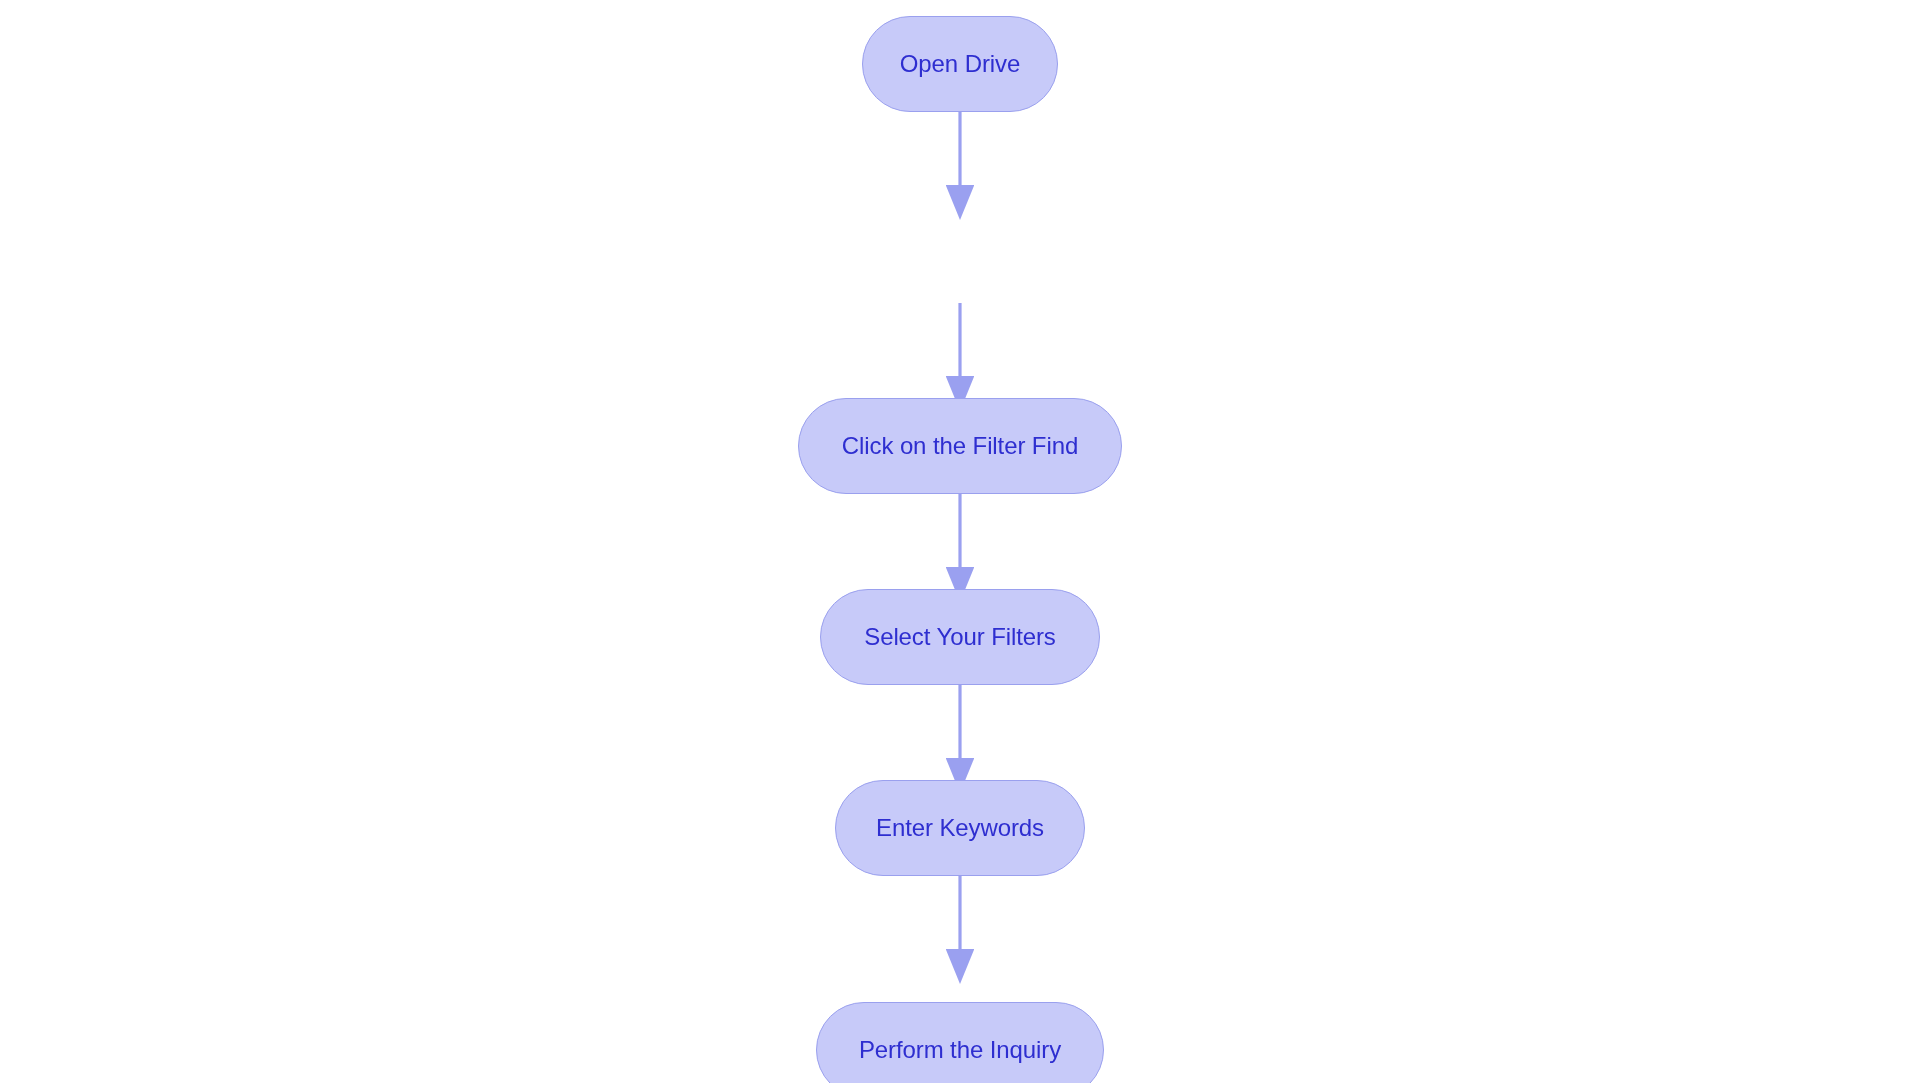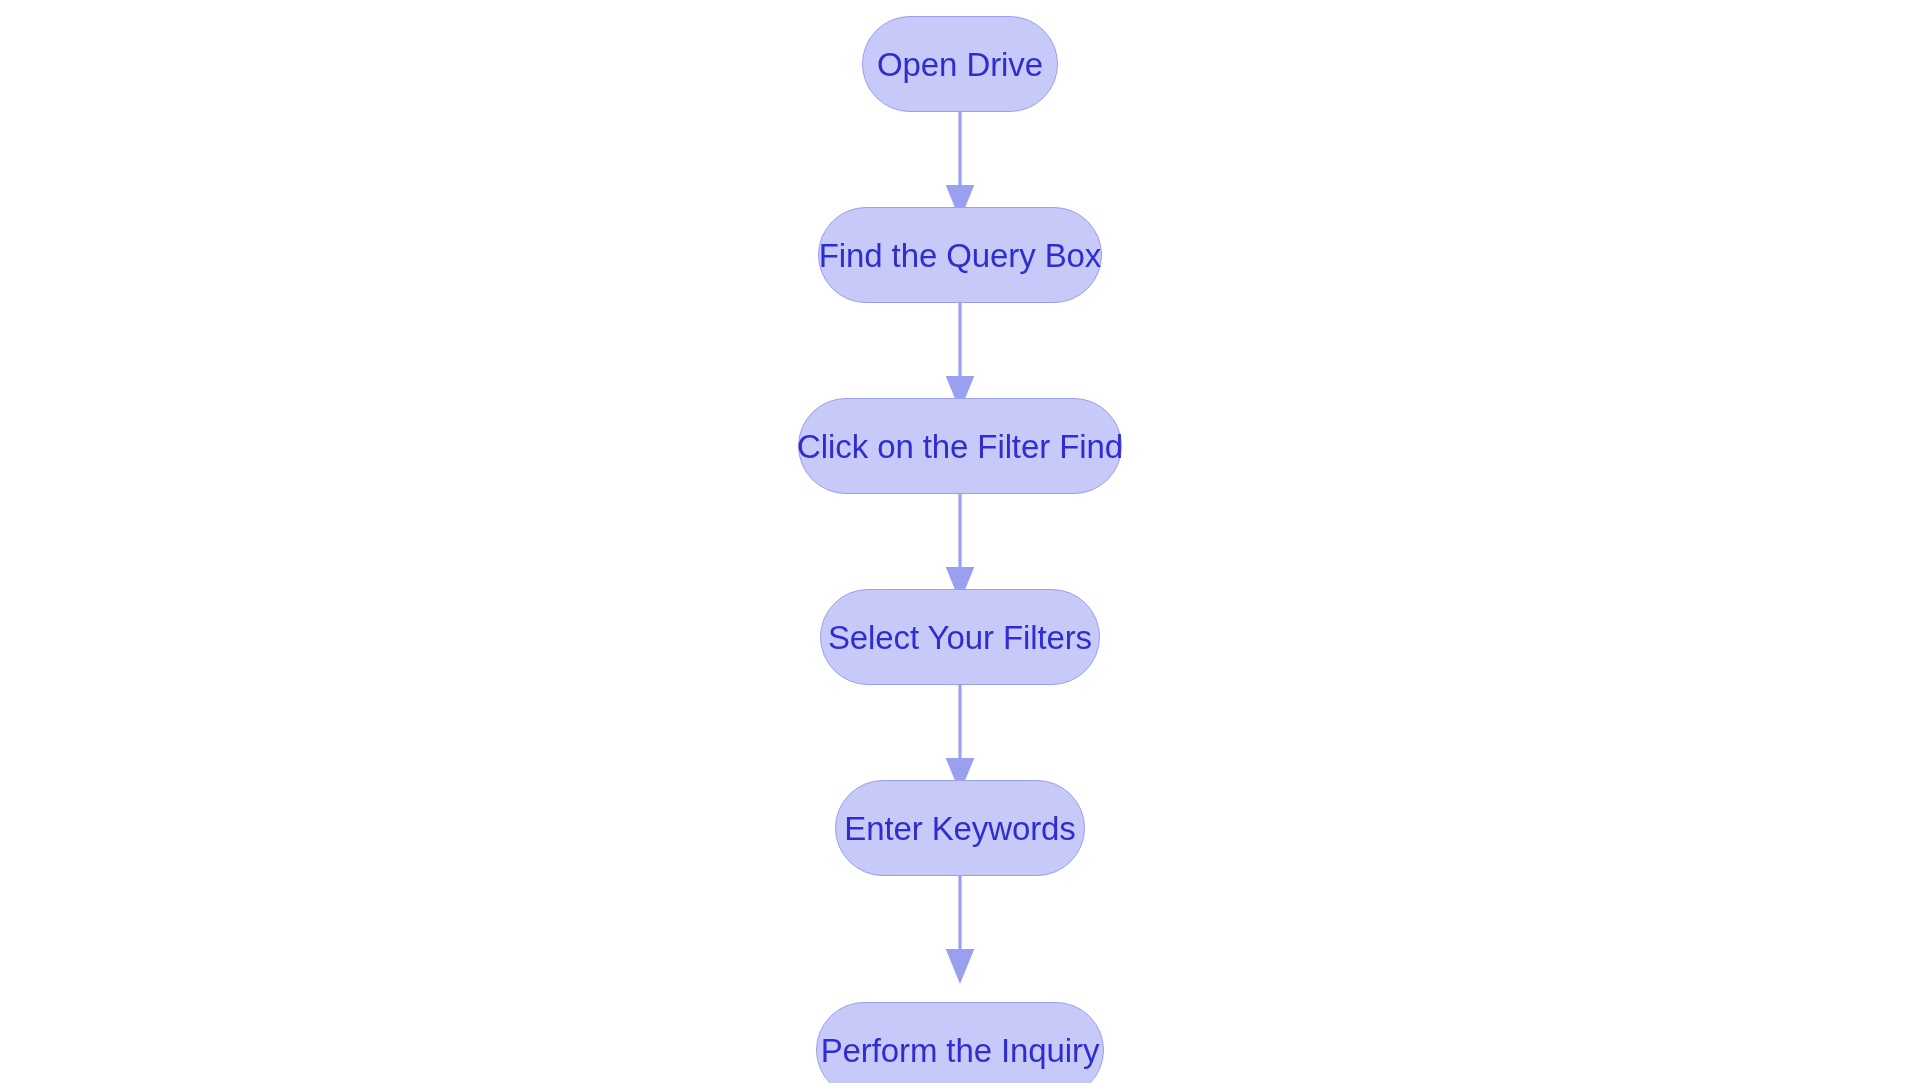--- a/index.html
+++ b/index.html
@@ -40,21 +40,21 @@
     background: #c7caf9;
     border: 1.6px solid #9aa0ee;
     border-radius: 9999px;
     transform: translate(-50%, -50%);
     z-index: 2;
   }
 
   .flow-node-label {
     color: #2e2ed0;
     font-family: "Liberation Sans", "DejaVu Sans", sans-serif;
-    font-size: 33px;
+    font-size: 24px;
     font-weight: 400;
     line-height: 1;
     letter-spacing: -0.1px;
     white-space: nowrap;
     user-select: none;
   }
 </style>
 </head>
 <body>
 
@@ -81,23 +81,20 @@
     </g>
     <g>
       <line x1="960" y1="876" x2="960" y2="950" stroke="#9aa0f0" stroke-width="3.2" marker-end="url(#arrowhead)"></line>
     </g>
   </svg>
 
   <div class="flow-node" style="left: 960px; top: 64px; width: 196px; height: 96px; background: rgb(199, 202, 249); border-color: rgb(154, 160, 238);">
     <span class="flow-node-label" style="color: rgb(46, 46, 208);">Open Drive</span>
   </div>
 
-  <div class="flow-node" style="left: 960px; top: 255px; width: 284px; height: 96px; background: rgb(199, 202, 249); border-color: rgb(154, 160, 238);">
-    <span class="flow-node-label" style="color: rgb(46, 46, 208);">Find the Query Box</span>
-  </div>
 
   <div class="flow-node" style="left: 960px; top: 446px; width: 324px; height: 96px; background: rgb(199, 202, 249); border-color: rgb(154, 160, 238);">
     <span class="flow-node-label" style="color: rgb(46, 46, 208);">Click on the Filter Find</span>
   </div>
 
   <div class="flow-node" style="left: 960px; top: 637px; width: 280px; height: 96px; background: rgb(199, 202, 249); border-color: rgb(154, 160, 238);">
     <span class="flow-node-label" style="color: rgb(46, 46, 208);">Select Your Filters</span>
   </div>
 
   <div class="flow-node" style="left: 960px; top: 828px; width: 250px; height: 96px; background: rgb(199, 202, 249); border-color: rgb(154, 160, 238);">

